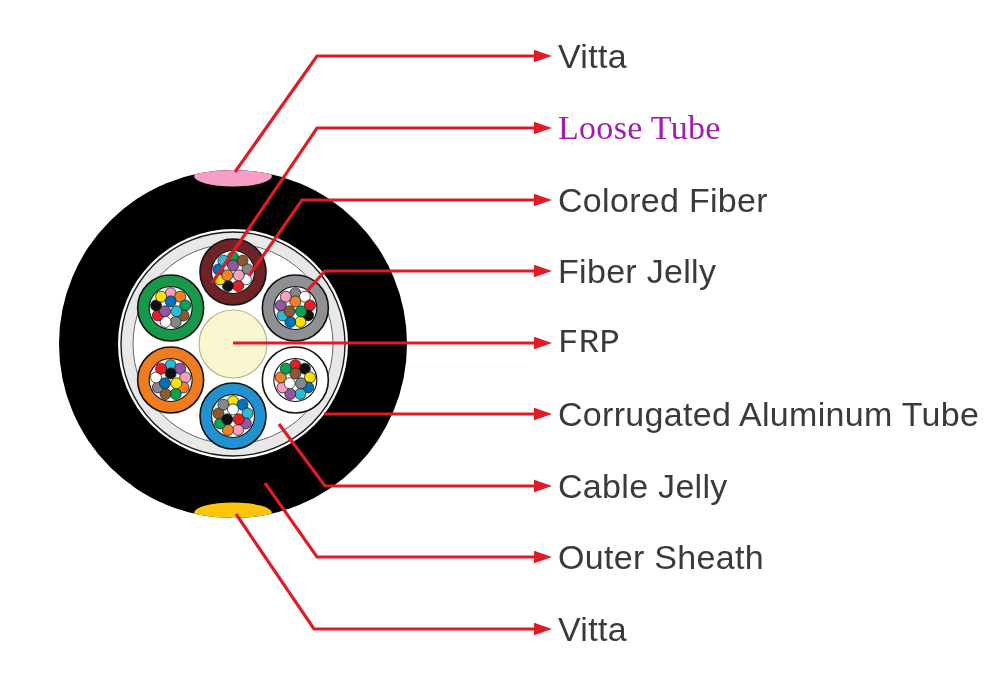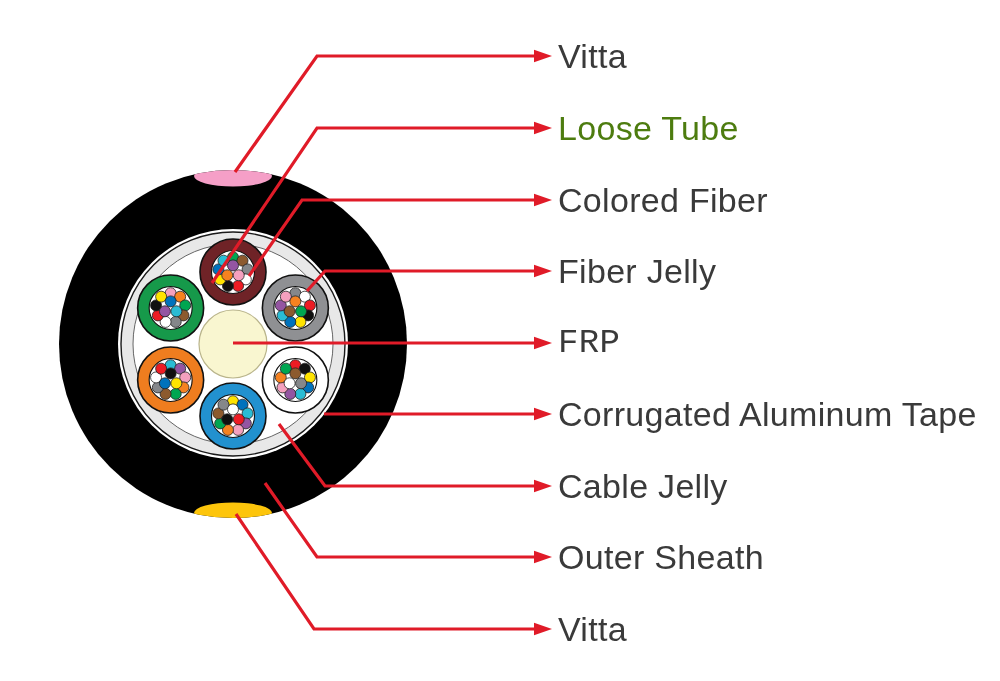--- a/index.html
+++ b/index.html
@@ -177,21 +177,21 @@
         <polygon stroke="none" points="492,550.8 510,557 492,563.2" fill="#e01b28"></polygon>
       </g>
       <g>
         <polyline points="194,514 272,629 494,629" stroke="#e01b28"></polyline>
         <polygon stroke="none" points="492,622.8 510,629 492,635.2" fill="#e01b28"></polygon>
       </g>
     </g>
   </svg>
 
   <div class="label" style="top: 34px; color: rgb(58, 58, 58);">Vitta</div>
-  <div class="label" style="top: 106px; color: #4d7c0f;">Loose Tube</div>
+  <div class="label" style="top: 106px; color: #a21caf; font-family: Liberation Serif, serif;">Loose Tube</div>
   <div class="label" style="top: 178px; color: rgb(58, 58, 58);">Colored Fiber</div>
   <div class="label" style="top: 249px; color: rgb(58, 58, 58); text-align: center;">Fiber Jelly</div>
   <div class="label" style="top: 321px; color: rgb(58, 58, 58); font-family: Liberation Mono, monospace;">FRP</div>
-  <div class="label" style="top: 392px; color: rgb(58, 58, 58);">Corrugated Aluminum Tape</div>
+  <div class="label" style="top: 392px; color: rgb(58, 58, 58);">Corrugated Aluminum Tube</div>
   <div class="label" style="top: 464px; color: rgb(58, 58, 58);">Cable Jelly</div>
   <div class="label" style="top: 535px; color: rgb(58, 58, 58);">Outer Sheath</div>
   <div class="label" style="top: 607px; color: rgb(58, 58, 58);">Vitta</div>
 </div>
 
 </body></html>

